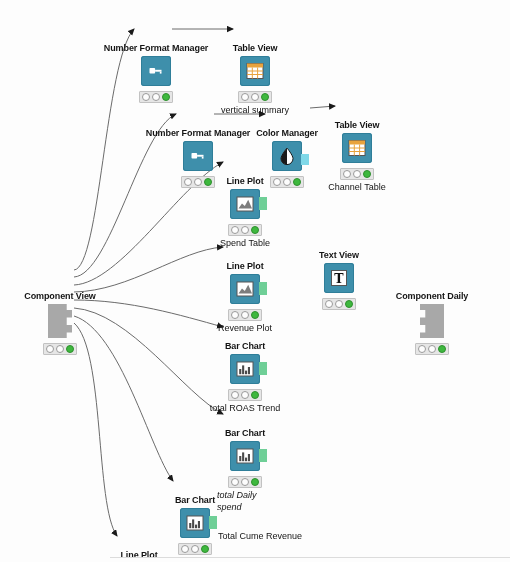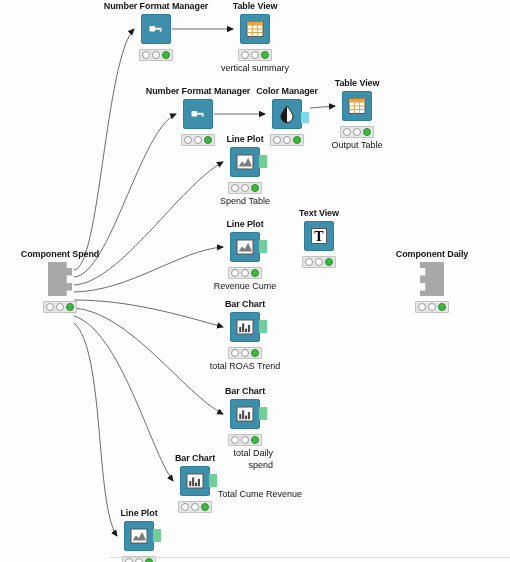--- a/index.html
+++ b/index.html
@@ -7,21 +7,21 @@
   body{
     width:510px;height:562px;
     background:#fdfdfd;
     font-family:"Liberation Sans", sans-serif;
     overflow:hidden;
     position:relative;
   }
   #canvas{position:absolute;left:0;top:0;width:510px;height:562px;}
   #wires{position:absolute;left:0;top:0;width:510px;height:562px;pointer-events:none;}
 
-  .node{position:absolute;}
+  .node{position:absolute;margin-top:42px;}
 
   .node-title{
     position:absolute;
     left:50%;transform:translateX(-50%);
     bottom:100%;
     margin-bottom:3px;
     white-space:nowrap;
     font-size:9px;
     font-weight:bold;
     color:#141414;
@@ -55,25 +55,25 @@
   }
   .lamp{width:6px;height:6px;border-radius:50%;background:#fdfdfd;border:1px solid #9a9a9a;}
   .lamp.on{background:#3eb83e;border-color:#2e8f2e;}
   .node-desc{
     position:absolute;
     left:50%;transform:translateX(-50%);
     top:100%;
     margin-top:18px;
     font-size:9px;
     color:#141414;
-    text-align:right;
+    text-align:left;
     white-space:nowrap;
     line-height:12px;
   }
-  .node-desc.wrap{white-space:normal;width:56px;}
+  .node-desc.wrap{white-space:normal;width:56px;font-style:italic;}
   .node-desc.left{transform:none;left:38px;top:22px;margin-top:0;}
 
   
   .port-out{
     position:absolute;
     right:-7px;top:8px;
     width:8px;height:13px;
     background:#6fcf97;
   }
   .port-out.cyan{background:#7fd8e8;top:13px;height:11px;}
@@ -118,21 +118,21 @@
       <path d="M74,316 C120,330 150,450 173,481" marker-end="url(#arw)"></path>
       <path d="M74,323 C105,350 95,505 117,536" marker-end="url(#arw)"></path>
 
       <path d="M172,29 L233,29" marker-end="url(#arw)"></path>
       <path d="M214,114 L265,114" marker-end="url(#arw)"></path>
       <path d="M310,108 L335,106" marker-end="url(#arw)"></path>
     </g>
   </svg>
 
   <div class="node" style="left:48px;top:262px;">
-    <div class="node-title">Component Spend</div>
+    <div class="node-title">Component View</div>
     <div class="comp-shape comp-in"></div>
     <div class="lights">
       <span class="lamp"></span>
       <span class="lamp"></span>
       <span class="lamp on"></span>
     </div>
   </div>
 
   <div class="node" style="left:420px;top:262px;">
     <div class="node-title">Component Daily</div>
@@ -223,39 +223,39 @@
         <line x1="6.3" y1="5.5" x2="6.3" y2="16.5"></line>
                 <line x1="11.6" y1="5.5" x2="11.6" y2="16.5"></line>
               </g>
             </svg></span>
         </div>
         <div class="lights">
           <span class="lamp"></span>
           <span class="lamp"></span>
           <span class="lamp on"></span>
         </div>
-        <div class="node-desc">Output Table</div>
+        <div class="node-desc">Channel Table</div>
       </div>
       <div class="node" style="left: 230px; top: 147px;">
         <div class="node-title">Line Plot</div>
         <div class="node-box">
           <span class="glyph"><svg xmlns="http://www.w3.org/2000/svg" viewBox="0 0 18 18">
               <rect x="1" y="2" width="16" height="14" fill="#ffffff" stroke="#555" stroke-width="1"></rect>
         <path d="M2.5 13.5 L6 8.5 L8.8 11 L12.2 4.8 L16 13.5 Z" fill="#7d7d7d"></path>
             </svg></span>
           <span class="port-out"></span>
         </div>
         <div class="lights">
           <span class="lamp"></span>
           <span class="lamp"></span>
           <span class="lamp on"></span>
         </div>
         <div class="node-desc">Spend Table</div>
       </div>
-      <div class="node" style="left: 304px; top: 221px;">
+      <div class="node" style="left: 324px; top: 221px;">
         <div class="node-title">Text View</div>
         <div class="node-box">
           <span class="glyph"><svg xmlns="http://www.w3.org/2000/svg" viewBox="0 0 18 18">
               <rect x="1.5" y="1.5" width="15" height="15" fill="#ffffff" stroke="#555" stroke-width="1"></rect>
         <text x="9" y="13.6" font-family="DejaVu Serif, serif" font-size="12.5" font-weight="bold" text-anchor="middle" fill="#111">T</text>
             </svg></span>
         </div>
         <div class="lights">
           <span class="lamp"></span>
           <span class="lamp"></span>
@@ -269,21 +269,21 @@
               <rect x="1" y="2" width="16" height="14" fill="#ffffff" stroke="#555" stroke-width="1"></rect>
         <path d="M2.5 13.5 L6 8.5 L8.8 11 L12.2 4.8 L16 13.5 Z" fill="#7d7d7d"></path>
             </svg></span>
           <span class="port-out"></span>
         </div>
         <div class="lights">
           <span class="lamp"></span>
           <span class="lamp"></span>
           <span class="lamp on"></span>
         </div>
-        <div class="node-desc">Revenue Cume</div>
+        <div class="node-desc">Revenue Plot</div>
       </div>
       <div class="node" style="left: 230px; top: 312px;">
         <div class="node-title">Bar Chart</div>
         <div class="node-box">
           <span class="glyph"><svg xmlns="http://www.w3.org/2000/svg" viewBox="0 0 18 18">
               <rect x="1" y="2" width="16" height="14" fill="#ffffff" stroke="#555" stroke-width="1"></rect>
         <g fill="#4a4a4a">
                 <rect x="3.2" y="9" width="2.1" height="5.2"></rect>
         <rect x="6.1" y="5.4" width="2.1" height="8.8"></rect>
                 <rect x="9" y="10.6" width="2.1" height="3.6"></rect>

